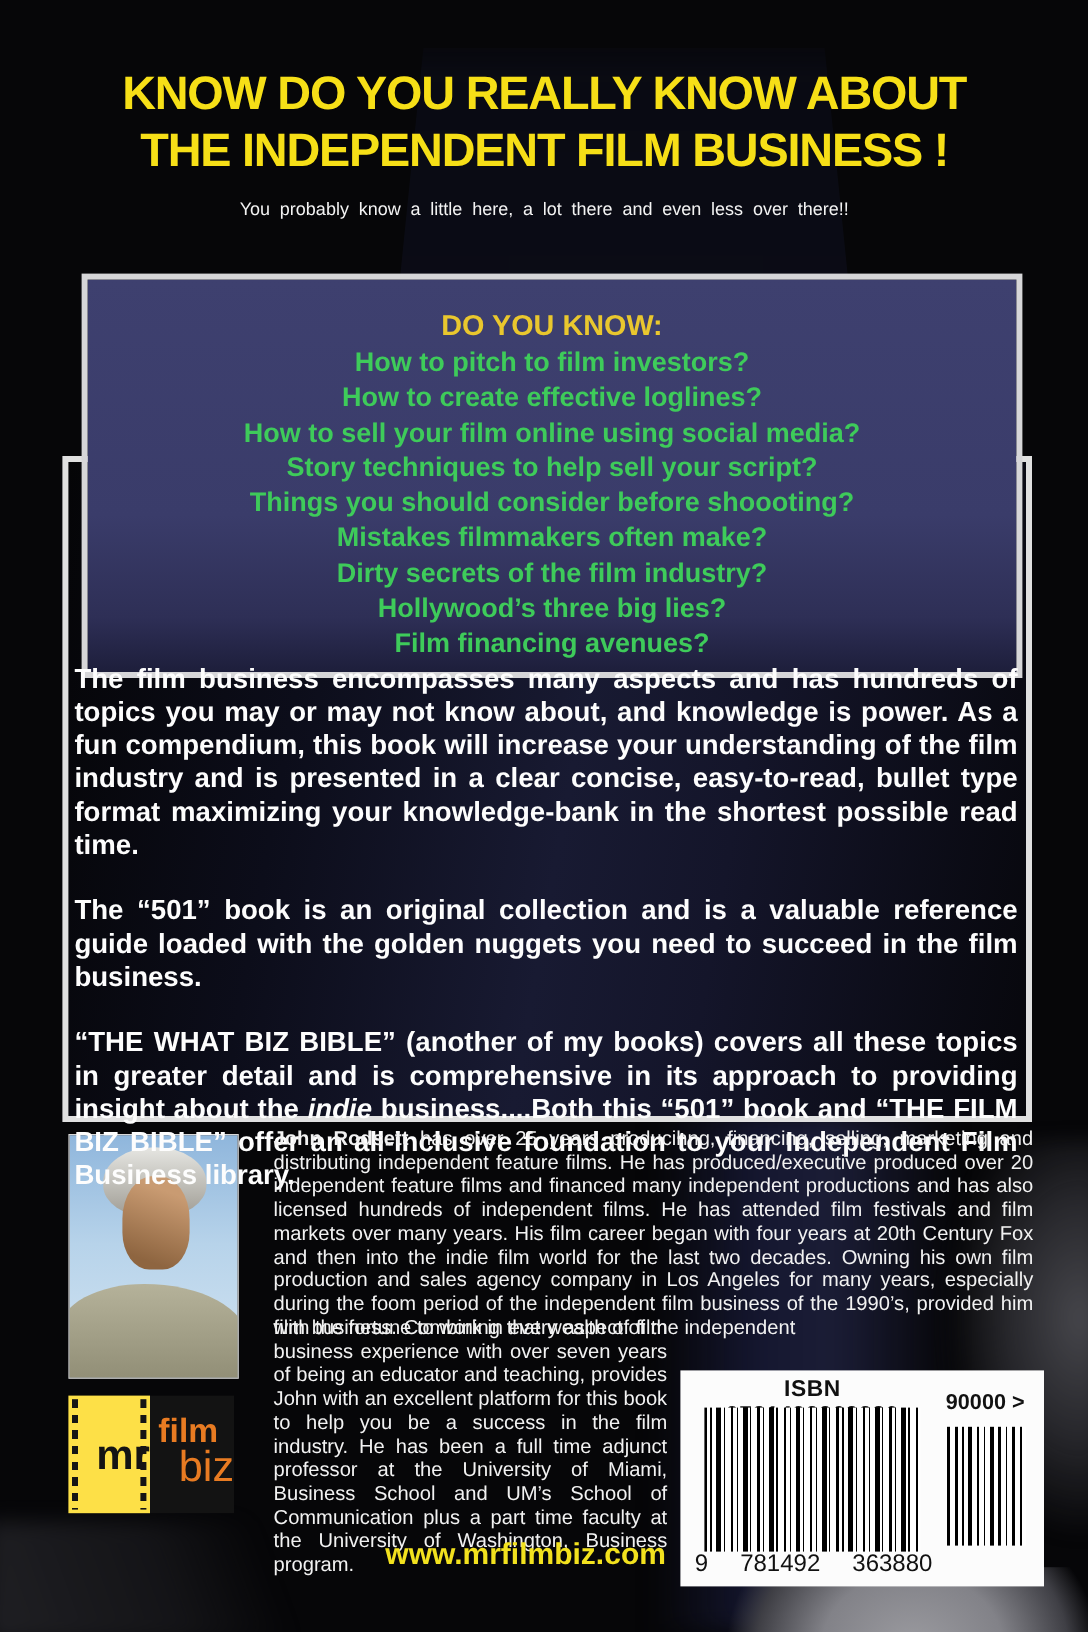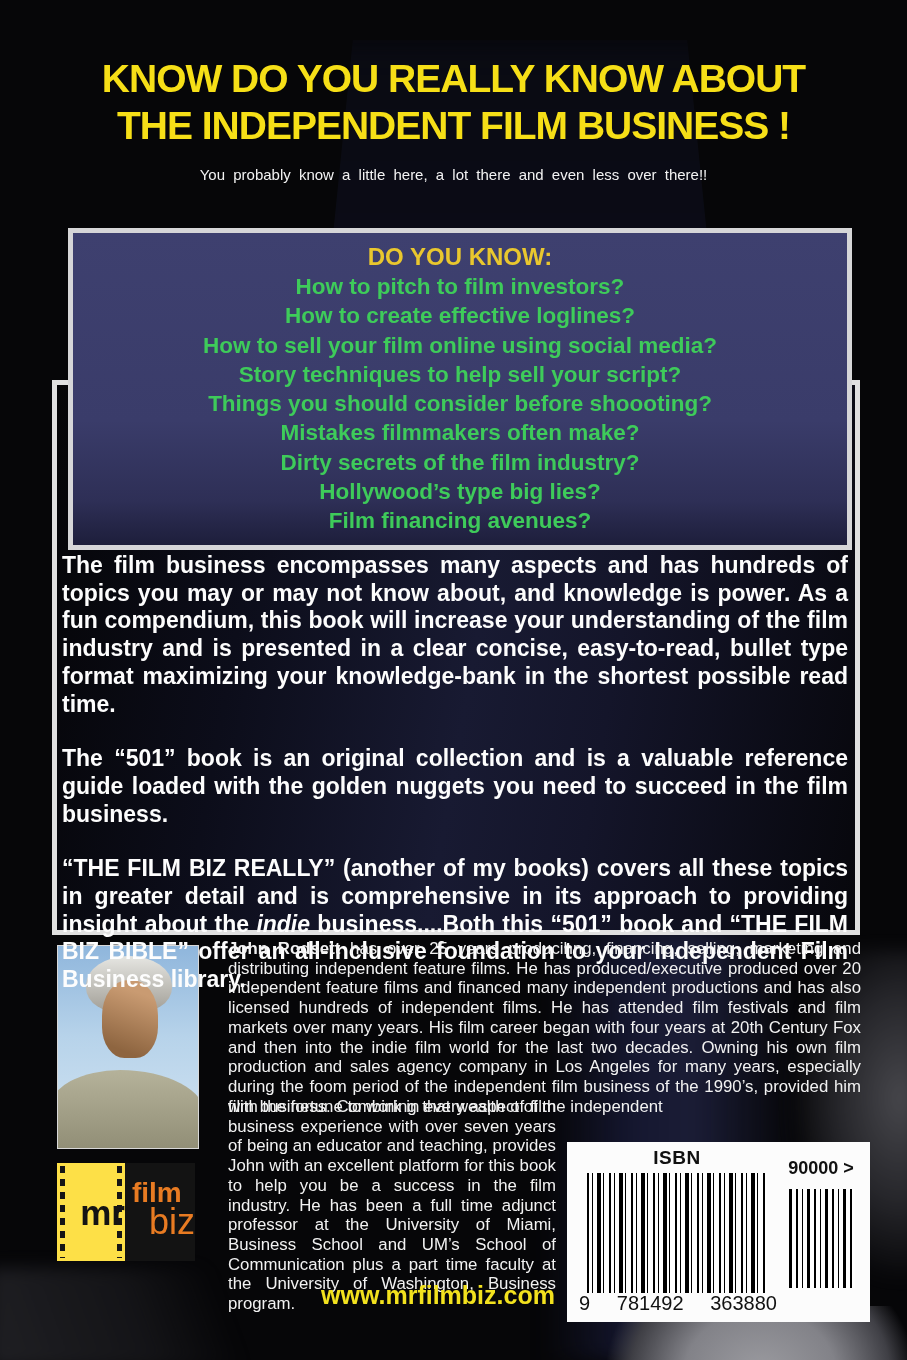--- a/index.html
+++ b/index.html
@@ -33,21 +33,21 @@
     color:#f6df17; font-weight:700; font-size:39px; letter-spacing:-1px; z-index:3; }
   .title-1 { top:57px; }
   .title-2 { top:104px; }
   .subtitle { left:10px; top:166px; width:887px; text-align:center;
     color:#f3f3f3; font-size:15px; word-spacing:4px; z-index:3; }
 
   
   .know-box { left:68px; top:228px; width:774px; height:303px;
     border:5px solid #d6d6d8;
     background:linear-gradient(180deg,#3e406f 0%,#3a3c6a 60%,#2e2f56 86%,#1d1e3b 100%);
-    text-align:center; padding-top:9px; box-sizing:content-box; z-index:3; }
+    text-align:center; padding-top:24px; box-sizing:content-box; z-index:3; }
   .know-heading { font-size:24px; font-weight:700; color:#e9c72e; line-height:30px; }
   .question { font-size:22.5px; font-weight:600; color:#3ecb5a; line-height:29.3px; }
 
   
   .outer-frame { left:52px; top:380px; width:798px; height:545px;
     border:5px solid #e0e0e0;
     background:linear-gradient(100deg,#050507 0%,#0c0d1a 25%,#181a32 52%,#14152a 68%,#07070c 100%);
     z-index:2; }
   .body-text { left:62px; top:552px; width:786px; color:#fdfdfd;
     font-size:23px; line-height:27.7px; text-align:justify; z-index:4;font-weight:bold; }
@@ -126,28 +126,28 @@
 
   <div class="abs know-box">
     <div class="know-heading">DO YOU KNOW:</div>
     <div class="question">How to pitch to film investors?</div>
     <div class="question">How to create effective loglines?</div>
     <div class="question">How to sell your film online using social media?</div>
     <div class="question">Story techniques to help sell your script?</div>
     <div class="question">Things you should consider before shoooting?</div>
     <div class="question">Mistakes filmmakers often make?</div>
     <div class="question">Dirty secrets of the film industry?</div>
-    <div class="question">Hollywood’s type big lies?</div>
+    <div class="question">Hollywood’s three big lies?</div>
     <div class="question">Film financing avenues?</div>
   </div>
 
   <div class="abs body-text">
     <p>The film business encompasses many aspects and has hundreds of topics you may or may not know about, and knowledge is power.  As a fun compendium, this book will increase your understanding of the film industry and is presented in a clear concise, easy-to-read, bullet type format maximizing your knowledge-bank in the shortest possible read time.</p>
     <p>The “501” book is an original collection and is a valuable reference guide loaded with the golden nuggets you need to succeed in the film business.</p>
-    <p><span>“THE FILM BIZ REALLY” (another of my books) covers all these topics in greater detail and is comprehensive in its approach to providing insight about the </span><em>indie</em><span> business....Both this “501” book and “THE FILM BIZ BIBLE” offer an all-inclusive foundation to your Independent Film Business library.</span></p>
+    <p><span>“THE WHAT BIZ BIBLE” (another of my books) covers all these topics in greater detail and is comprehensive in its approach to providing insight about the </span><em>indie</em><span> business....Both this “501” book and “THE FILM BIZ BIBLE” offer an all-inclusive foundation to your Independent Film Business library.</span></p>
   </div>
 
   <div class="abs photo">
     <div class="photo-hair"></div>
     <div class="photo-face"></div>
     <div class="photo-shirt"></div>
   </div>
 
   <div class="abs bio-text bio-part1"><b>John Rodsett</b><span> has over 25 years producihng, financing, selling, marketing and distributing independent feature films. He has produced/executive produced over 20 independent feature films and financed many independent productions and has also licensed hundreds of independent films. He has attended film festivals and film markets over many years. His film career began with four years at 20th Century Fox and then into the indie film world for the last two decades. Owning his own film production and sales agency company in Los Angeles for many years, especially during the foom period of the independent film business of the 1990’s, provided him with the fortune to work in every aspect of the independent</span></div>
   <div class="abs bio-text bio-part2">film business. Combining that wealth of film business experience with over seven years of being an educator and teaching, provides John with an excellent platform for this book to help you be a success in the film industry. He has been a full time adjunct professor at the University of Miami, Business School and UM’s School of Communication plus a part time faculty at the University of Washington, Business program.</div>

